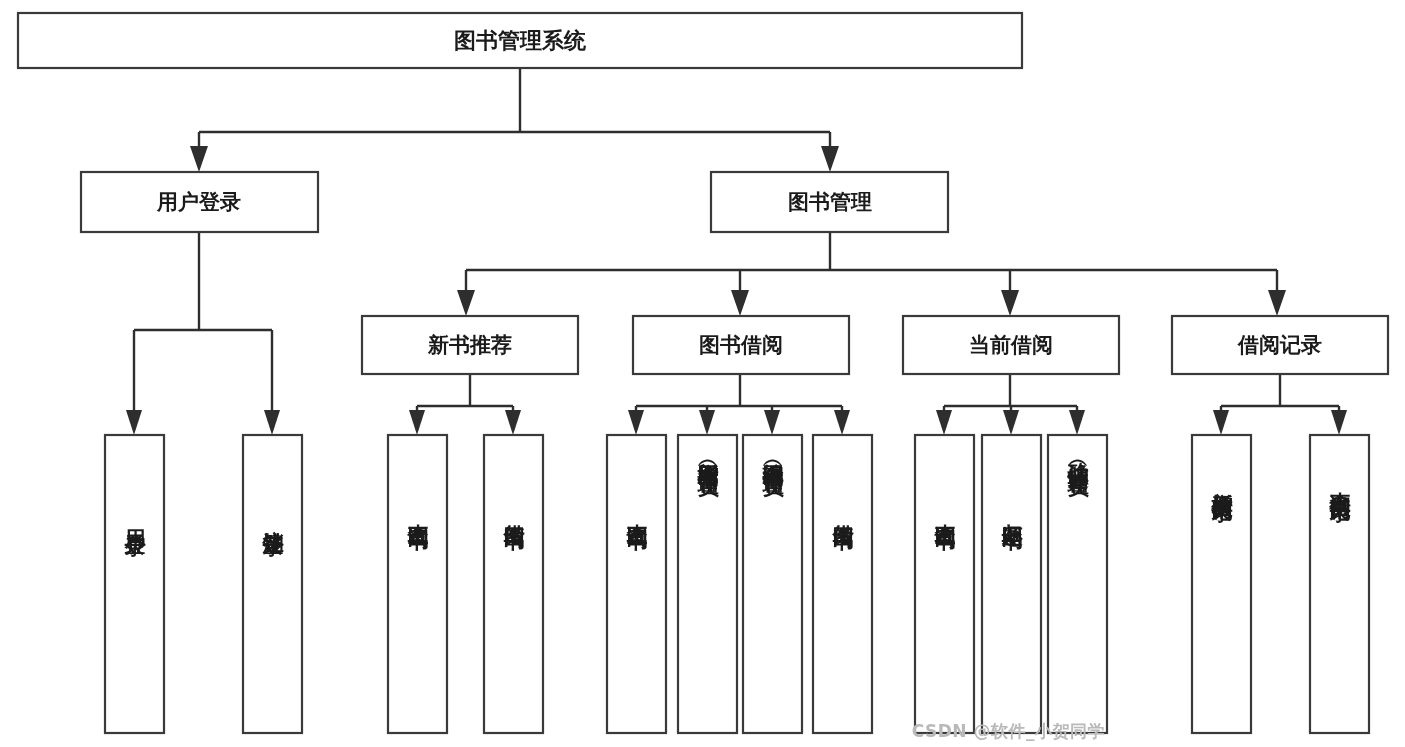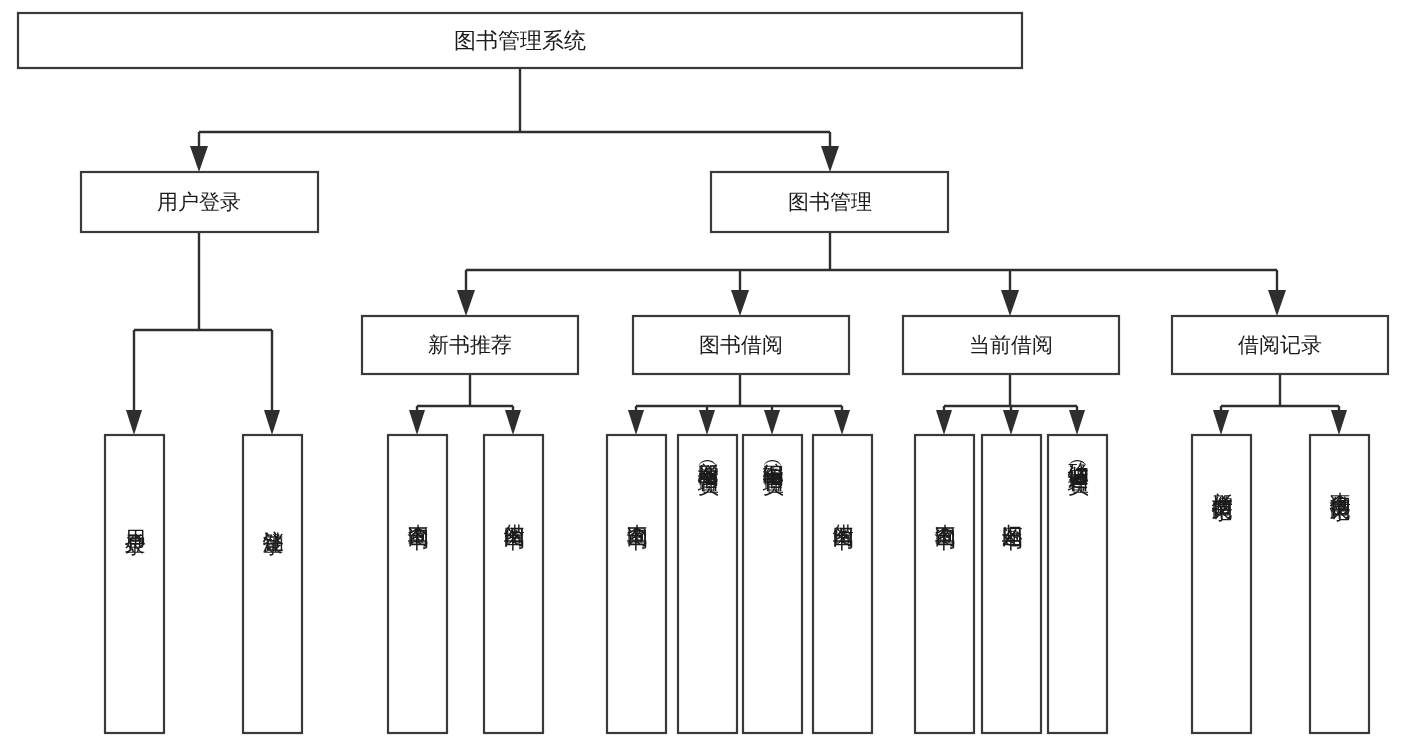--- a/index.html
+++ b/index.html
@@ -11,20 +11,21 @@
     width: 1405px;
     height: 747px;
     overflow: hidden;
     font-family: "DejaVu Sans", "Liberation Sans", sans-serif;
   }
   #diagram-root {
     position: relative;
     width: 1115px;
     height: 747px;
     background: #ffffff;
+    font-weight: bold;
   }
   svg.diagram-canvas {
     position: absolute;
     left: 0;
     top: 0;
     width: 1405px;
     height: 747px;
   }
   .node-box {
     fill: #ffffff;
@@ -236,14 +237,15 @@
   </div>
 
   <div class="leaf-label-wrap" style="left:1192px; top:435px; width:59px; height:298px;">
     <span class="leaf-label" style="margin-top:40px;">新增借阅记录</span>
   </div>
 
   <div class="leaf-label-wrap" style="left:1310px; top:435px; width:59px; height:298px;">
     <span class="leaf-label" style="margin-top:40px;">查询借阅记录</span>
   </div>
 
+  <div class="watermark">CSDN @软件_小贺同学</div>
 
 </div>
 
 </body></html>

